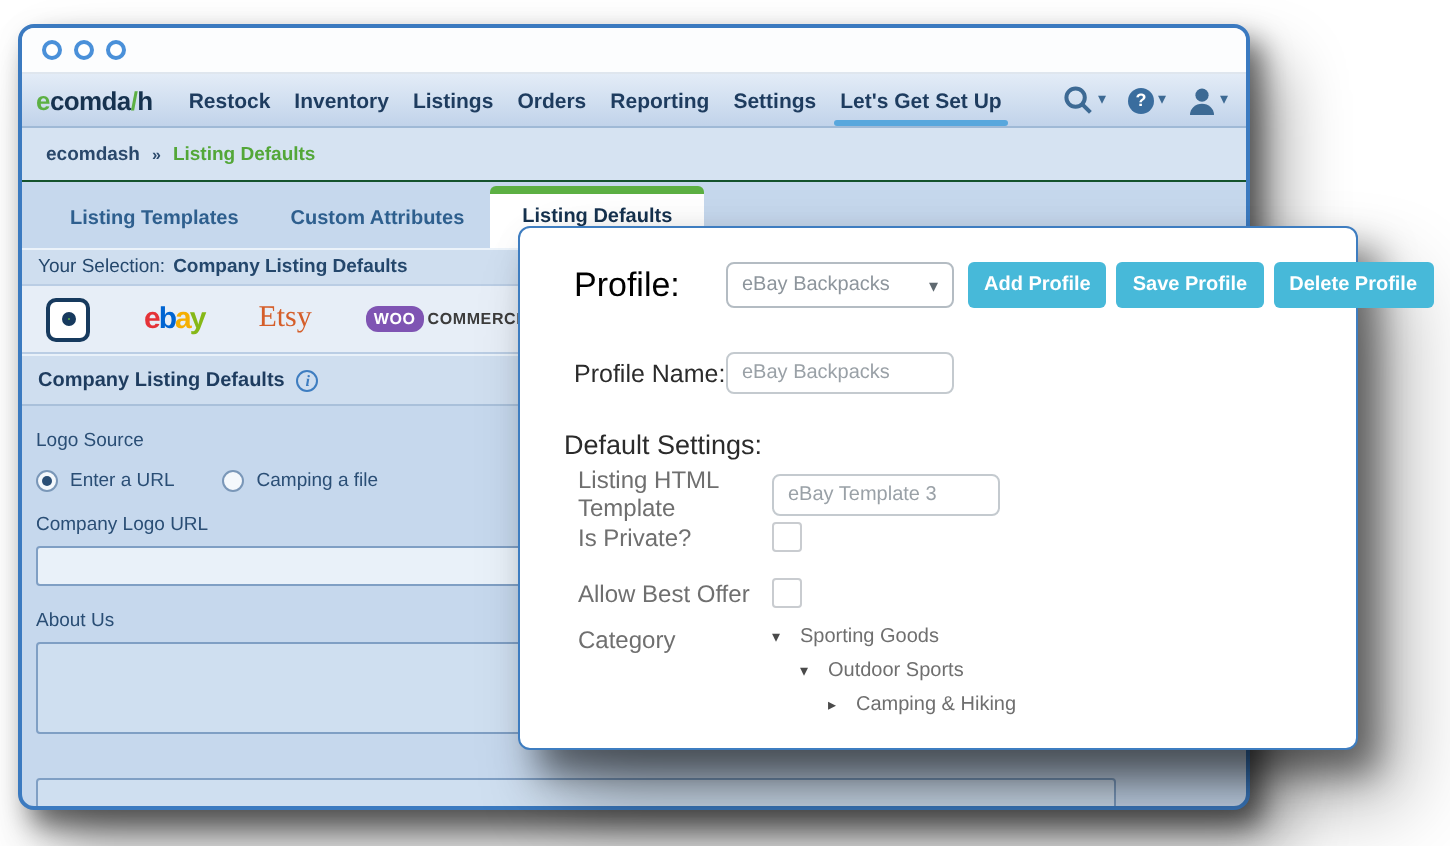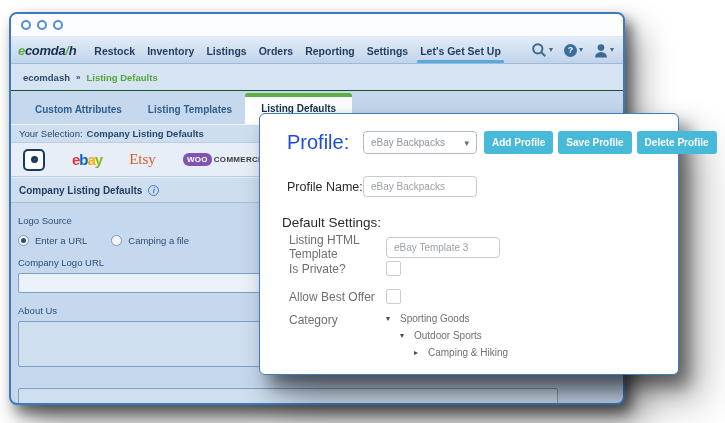--- a/index.html
+++ b/index.html
@@ -11,21 +11,21 @@
     background:#c6d8ed; border:2px solid #3b7ac0; border-radius:8px;
     box-shadow:6px 8px 14px rgba(0,0,0,.55), 16px 20px 32px rgba(0,0,0,.35);
     overflow:hidden; }
 
   .titlebar { height:23px; background:#fcfdfe; display:flex; align-items:center;
     padding-left:10px; gap:6px; border-bottom:1px solid #dfe6ee; }
   .tb-circle { width:10px; height:10px; border:2px solid #4a90d9; border-radius:50%; background:#fff; }
 
   .navbar { height:27px; background:linear-gradient(#e3ecf7,#c1d3ea);
     border-bottom:1px solid #9fb9d6; display:flex; align-items:center; padding:0 9px 0 7px; }
-  .logo { font-weight:bold; font-size:13px; color:#16324f; letter-spacing:-.3px; margin-right:12px;font-style:italic; }
+  .logo { font-weight:bold; font-size:13px; color:#16324f; letter-spacing:-.3px; margin-right:12px; }
   .logo .green { color:#5cb043; }
   .nav-item { font-size:10.5px; font-weight:bold; color:#1e3c5f; padding:7px 0 6px;
     margin:0 6px; position:relative; white-space:nowrap; cursor:default; }
   .nav-item.active::after { content:""; position:absolute; left:-3px; right:-3px; bottom:0;
     height:3px; background:#58a7dd; border-radius:2px; }
   .nav-right { margin-left:auto; display:flex; align-items:center; gap:3px; }
   .nav-ico { display:flex; align-items:center; gap:2px; margin-left:8px; }
   .caret-sm { font-size:8px; color:#3d6a94; line-height:1; }
   .help-badge { width:13px; height:13px; border-radius:50%; background:#3a6d9e; color:#fff;
     font-size:9px; font-weight:bold; display:flex; align-items:center; justify-content:center; }
@@ -83,21 +83,21 @@
   .ta-about { height:46px; }
   .ta-payment { height:48px; }
   .form-gap { height:12px; }
 
   
   .overlay { position:absolute; left:259px; top:113px; width:420px; height:262px;
     background:#fff; border:1px solid #3e7dc0; border-radius:6px;
     box-shadow:10px 12px 18px rgba(0,0,0,.5), 22px 26px 42px rgba(0,0,0,.3); }
 
   .ov-row1 { position:absolute; left:27px; top:17px; display:flex; align-items:center; }
-  .profile-label { font-size:20px; color:#1d4ed8; width:76px; }
+  .profile-label { font-size:17px; color:#000000; width:76px; }
   .ov-select { width:114px; height:23px; border:1px solid #b4bcc3; border-radius:4px;
     display:flex; align-items:center; justify-content:space-between; padding:0 7px;
     font-size:10px; color:#8d959c; background:#fff; }
   .ov-select .caret { color:#5f6970; font-size:9px; }
   .ov-btns { display:flex; gap:5px; margin-left:7px; }
   .cyan-btn { background:#47b9d9; color:#fff; font-size:10px; font-weight:bold; border:none;
     border-radius:3px; height:23px; padding:0 8px; font-family:"Liberation Sans",sans-serif;
     white-space:nowrap; }
 
   .ov-row2 { position:absolute; left:27px; top:62px; display:flex; align-items:center; }
@@ -163,22 +163,22 @@
     </span>
   </div>
 
   <div class="breadcrumb">
     <span class="crumb-home">ecomdash</span>
     <span class="crumb-sep">»</span>
     <span class="crumb-current">Listing Defaults</span>
   </div>
 
   <div class="tabrow">
+    <span class="tab">Listing Templates</span>
     <span class="tab">Custom Attributes</span>
-    <span class="tab">Listing Templates</span>
     <span class="tab active">Listing Defaults</span>
   </div>
 
   <div class="selection-strip">
     <span>Your Selection:</span>
     <b>Company Listing Defaults</b>
   </div>
 
   <div class="platform-row">
     <span class="plat-company">

